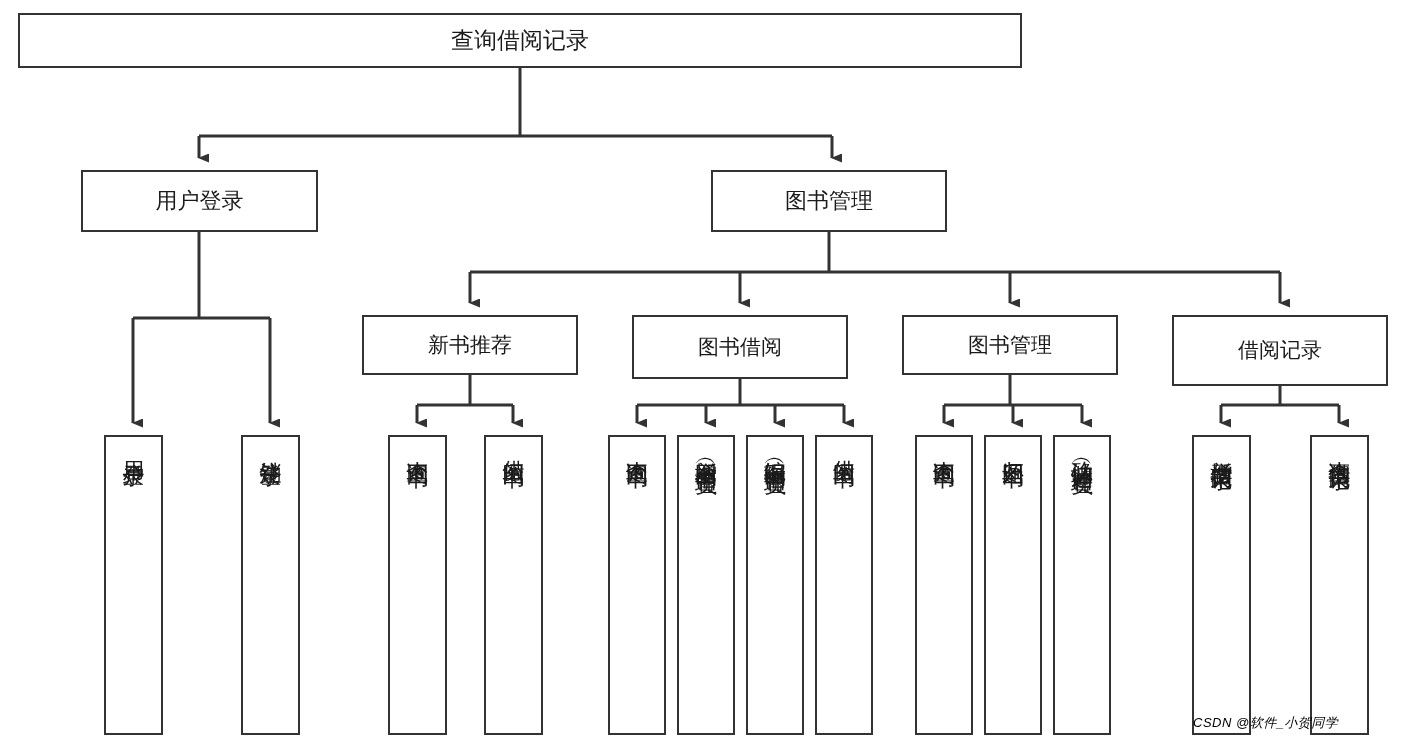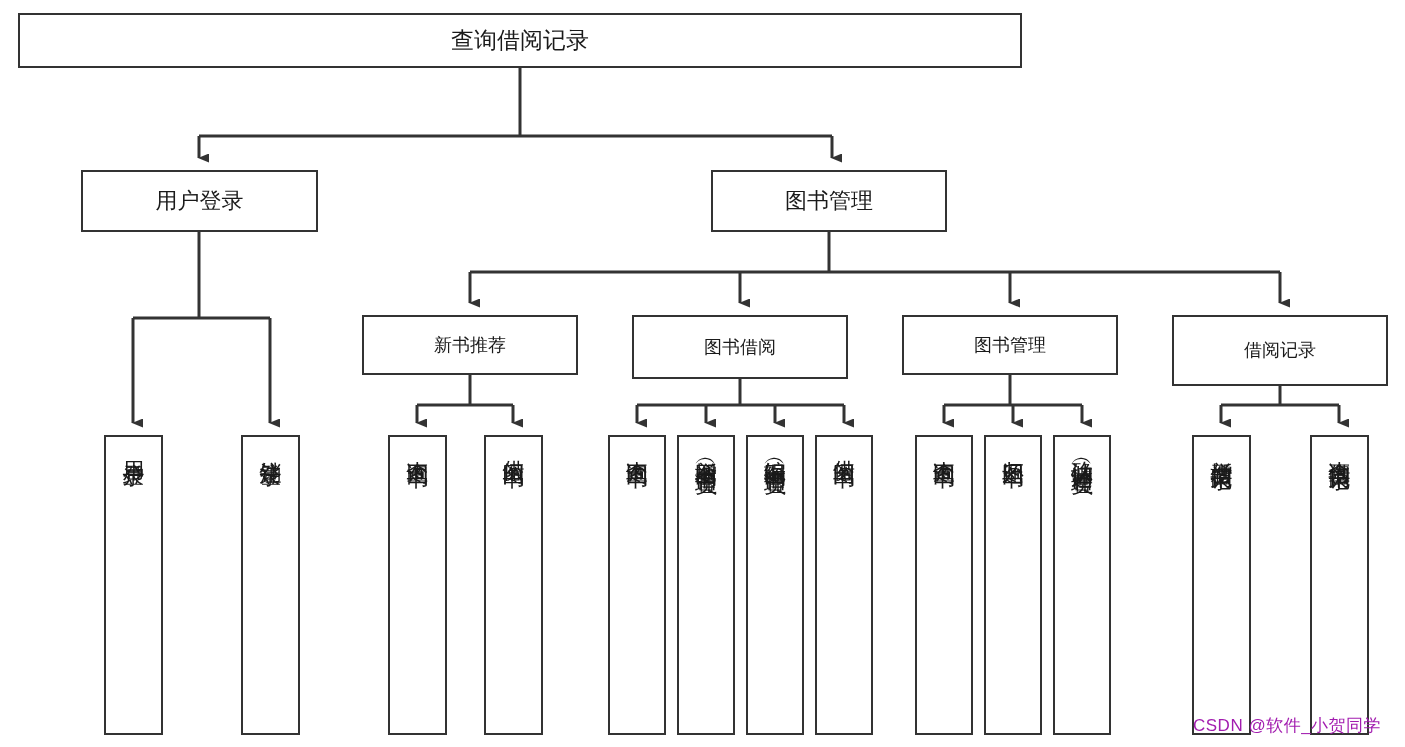--- a/index.html
+++ b/index.html
@@ -35,39 +35,40 @@
     justify-content: center;
     color: #1a1a1a;
   }
   .node .label {
     text-align: center;
     line-height: 1.15;
     white-space: nowrap;
   }
   .node.root .label { font-size: 23px; }
   .node.level2 .label { font-size: 22px; }
-  .node.level3 .label { font-size: 18px; }
+  .node.level3 .label { font-size: 21px; }
   .node.leaf {
     align-items: flex-start;
     padding-top: 6px;
   }
   .node.leaf .label {
     writing-mode: vertical-rl;
     text-orientation: upright;
     font-size: 22px;
     letter-spacing: 2px;
     line-height: 1.0;
     white-space: normal;
   }
   .watermark {
     position: absolute;
-    font-size: 17px;
-    color: #a21caf;
+    font-size: 13px;
+    color: #000000;
     white-space: nowrap;
     letter-spacing: 0.5px;
+    font-style: italic;
   }
 </style>
 </head>
 <body>
 
 <div id="diagram-canvas">
 
   <svg class="connectors" viewBox="0 0 1405 747">
     <defs>
       <marker id="arrowhead" markerWidth="9" markerHeight="11" refX="4.5" refY="10" orient="auto" markerUnits="userSpaceOnUse">

